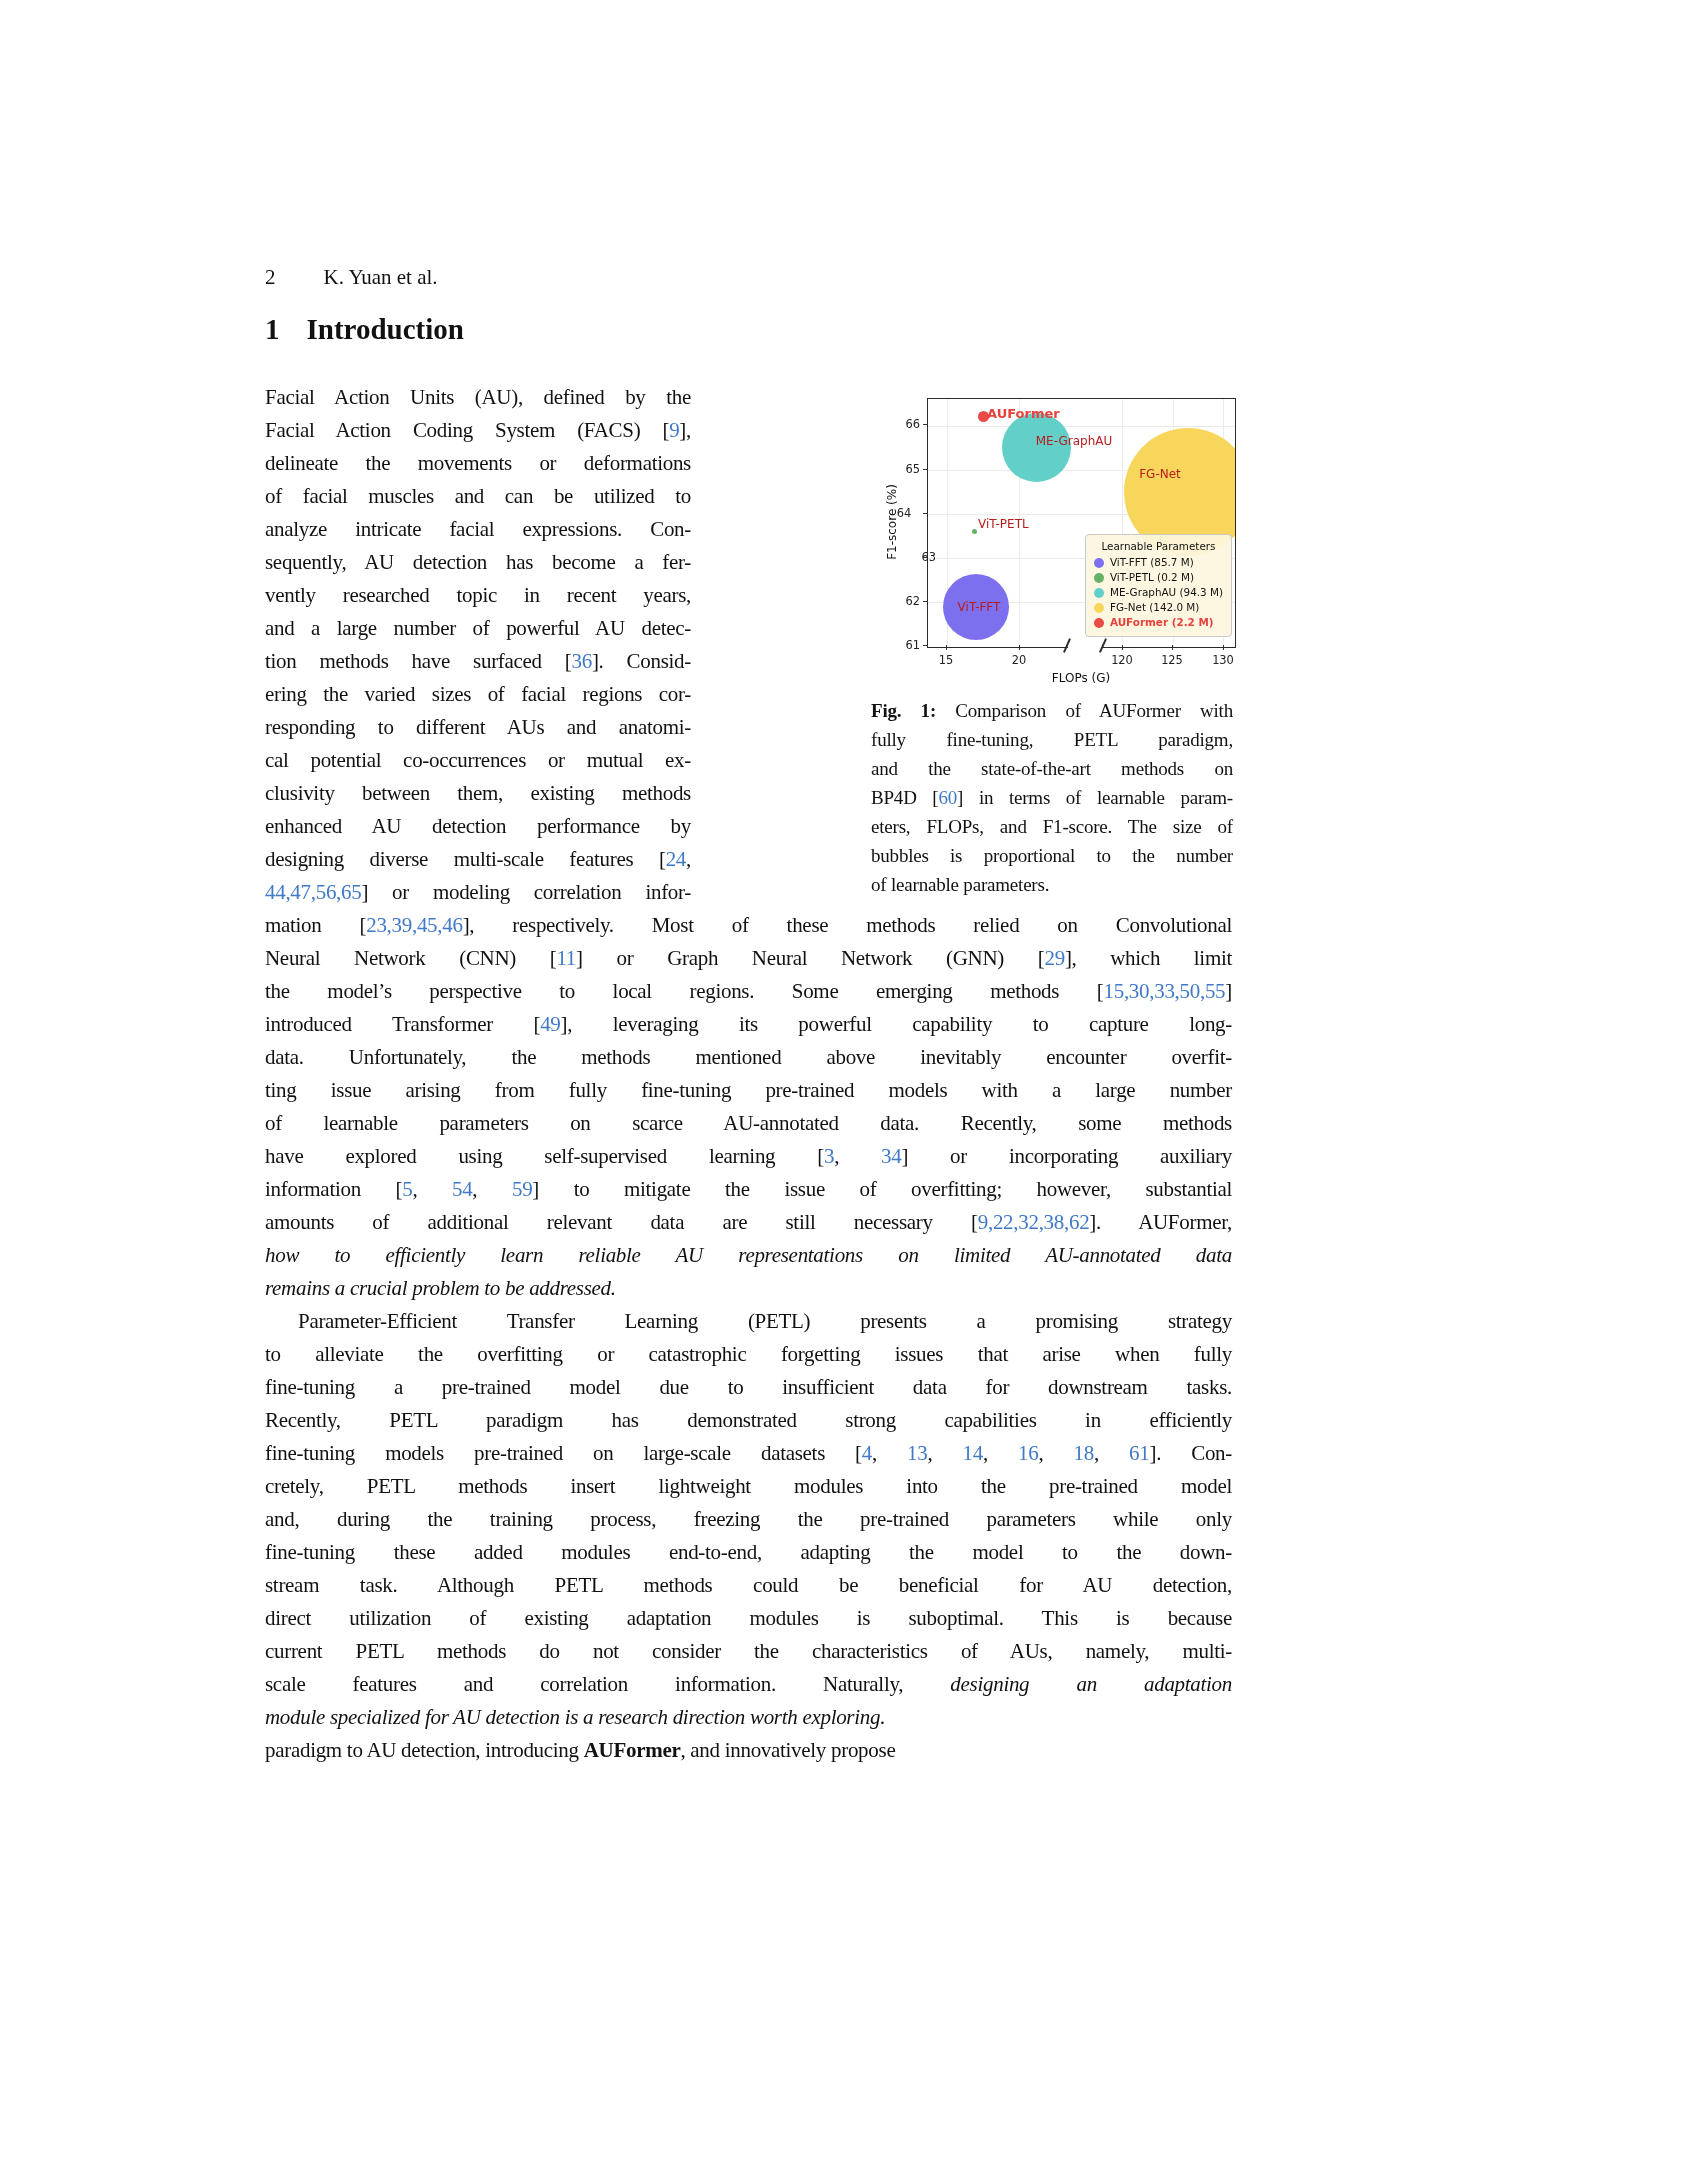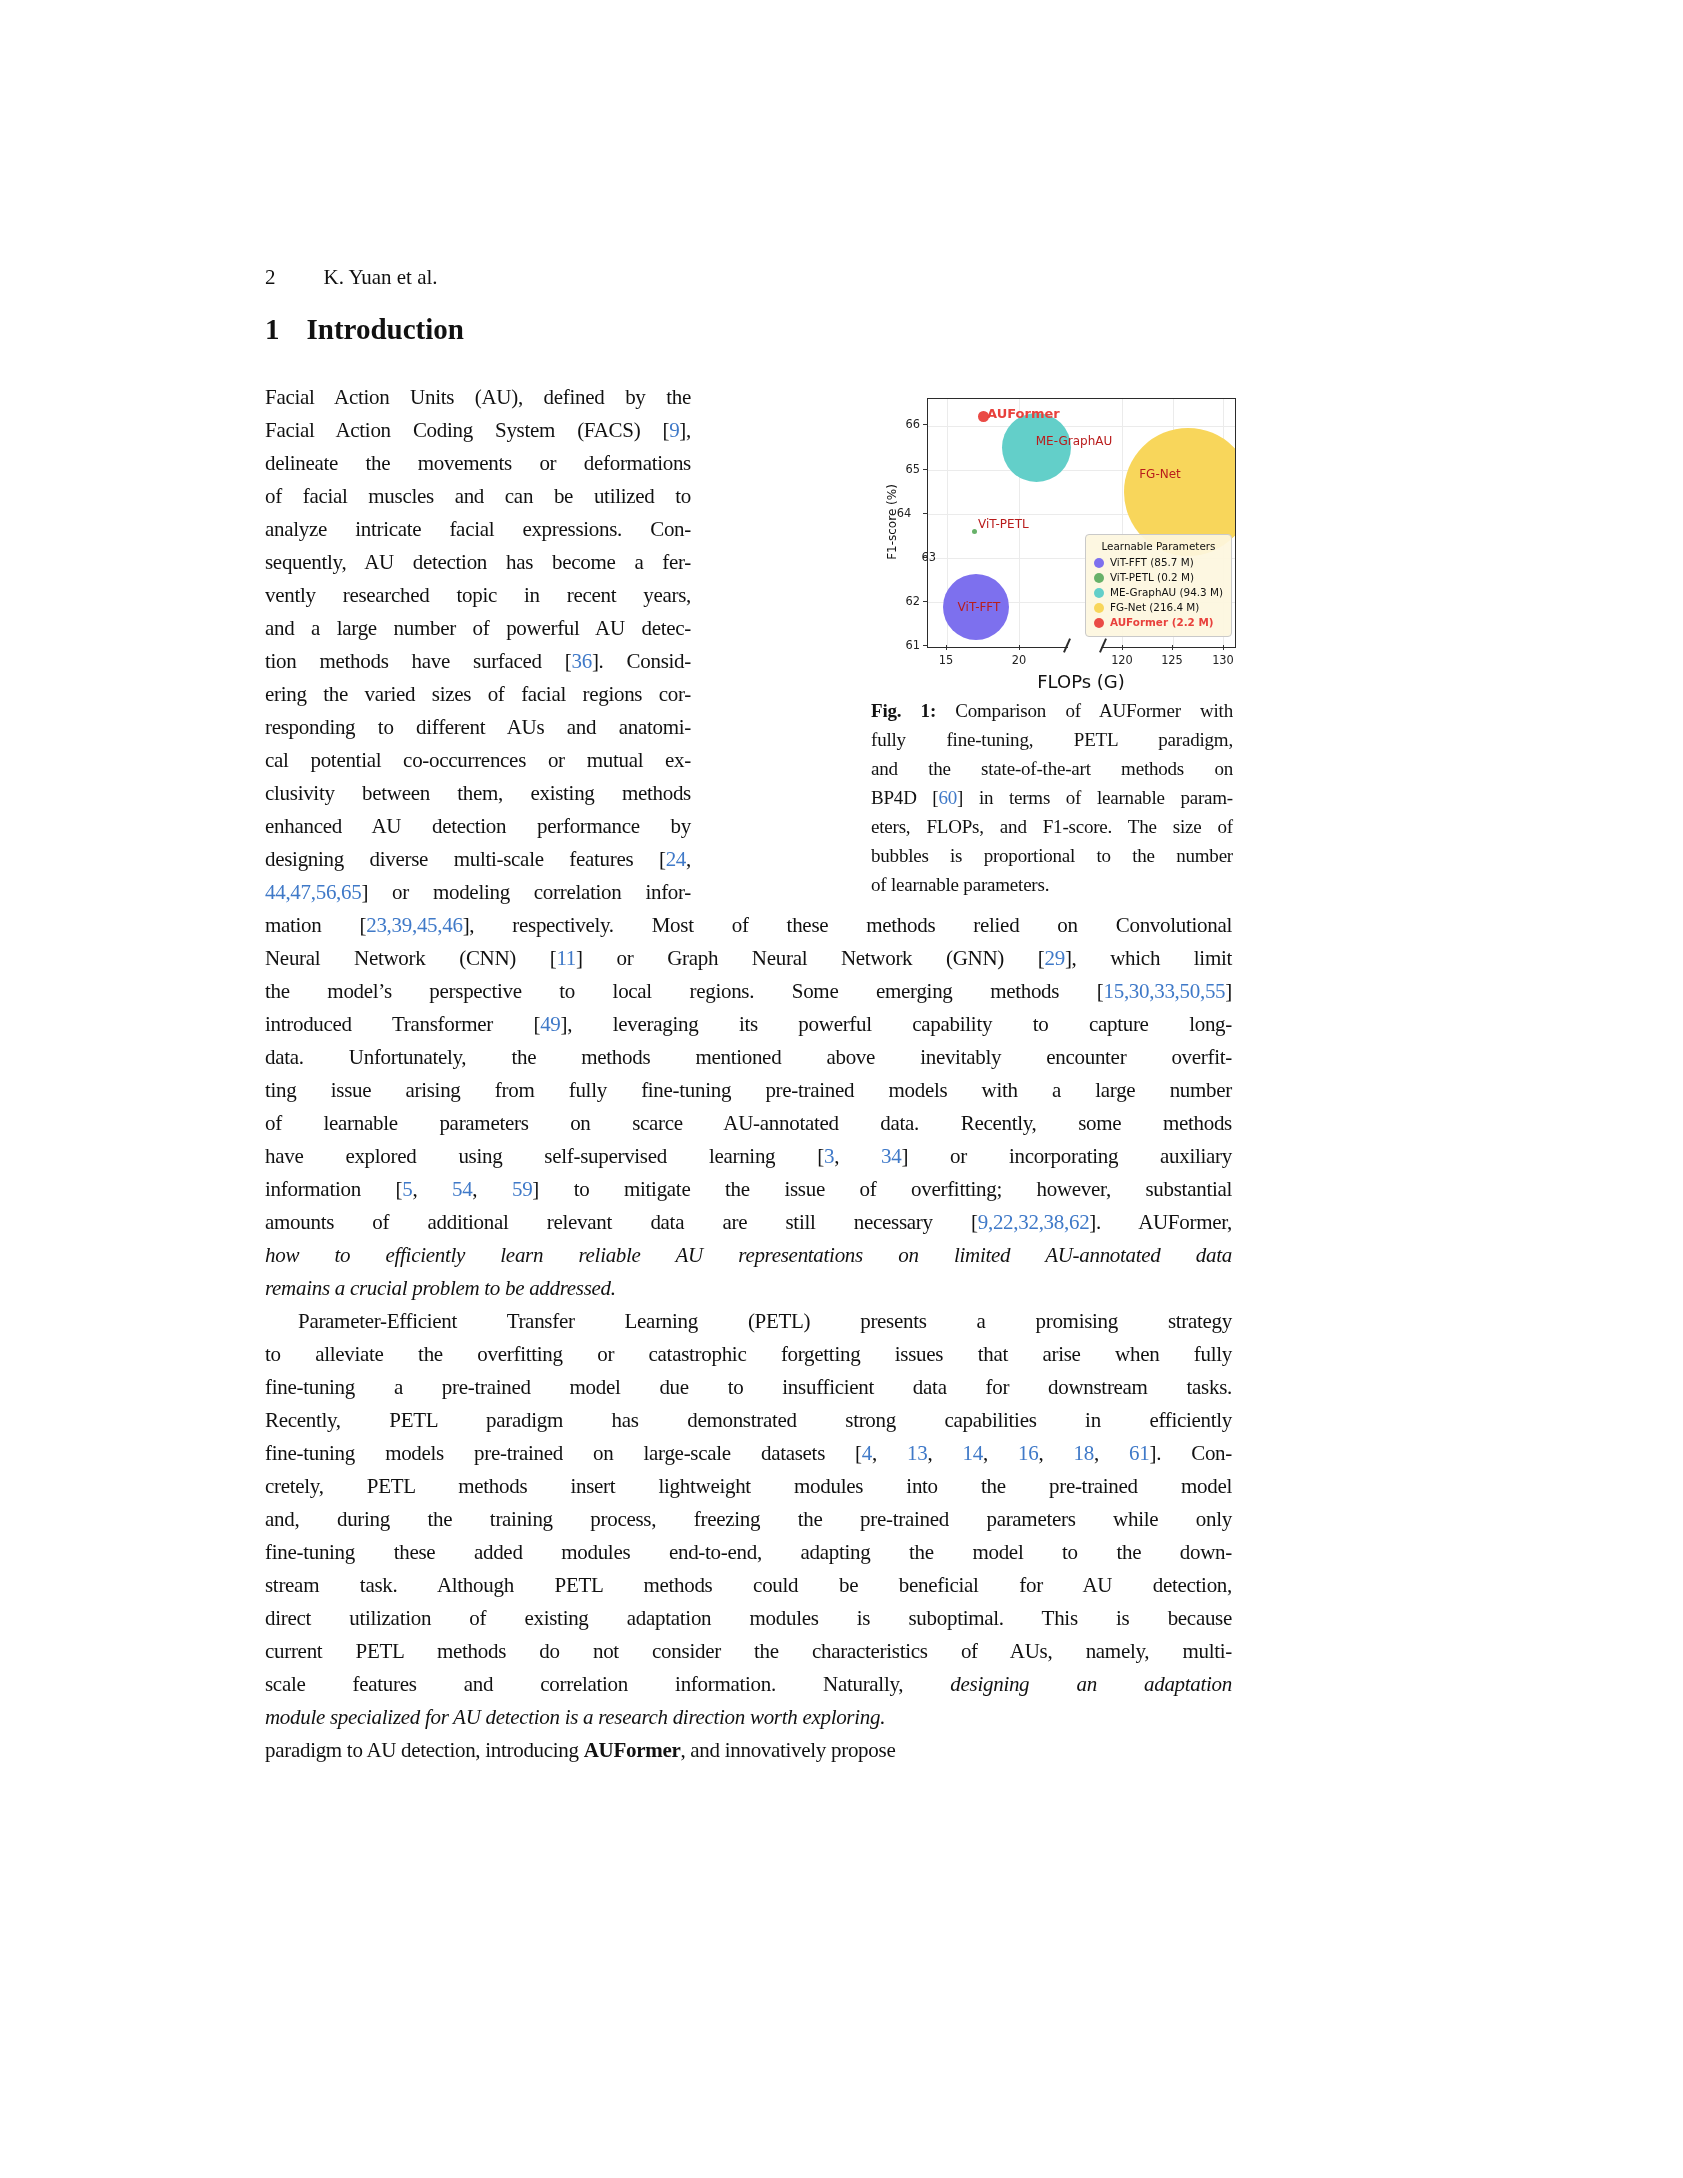--- a/index.html
+++ b/index.html
@@ -18,21 +18,21 @@
   .s-i{font-style:italic;}
   .s-b{font-weight:bold;}
   
   #chart{position:absolute;left:876px;top:388px;width:362px;height:299px;
          font-family:"DejaVu Sans",sans-serif;color:#222;}
   #plot{position:absolute;left:51px;top:10px;width:307px;height:248px;
         border:1px solid #2b2b2b;overflow:hidden;background:#fff;}
   .gl{position:absolute;background:#ebebeb;}
   .tickmark{position:absolute;background:#333;}
   .ticklab{position:absolute;font-size:11.4px;color:#222;white-space:nowrap;}
-  .axlab{position:absolute;font-size:18px;color:#111;white-space:nowrap;}
+  .axlab{position:absolute;font-size:12px;color:#111;white-space:nowrap;}
   .bubble{position:absolute;border-radius:50%;}
   .blab{position:absolute;font-size:12px;color:#b91c1c;white-space:nowrap;}
   .blab.red{color:#e8413c;font-weight:bold;font-size:13px;}
   .brk{position:absolute;background:#fff;}
   .slash{position:absolute;width:2px;height:15px;background:#2b2b2b;transform:rotate(24deg);}
   #legend{position:absolute;right:3px;bottom:10px;background:rgba(253,246,222,0.92);
           border:1px solid #c9c9c9;border-radius:4px;padding:5px 8px 6px 8px;z-index:5;}
   #legend .lt{font-size:10.4px;text-align:center;margin-bottom:3px;color:#111;}
   .lrow{display:flex;align-items:center;gap:6px;font-size:10.4px;line-height:15px;white-space:nowrap;color:#111;}
   .lrow .sw{width:10px;height:10px;border-radius:50%;flex:0 0 auto;}
@@ -128,21 +128,21 @@
           <div class="lrow" style="">
             <div class="sw" style="background: rgb(103, 177, 105);"></div>
             <div style="">ViT-PETL (0.2 M)</div>
           </div>
           <div class="lrow" style="">
             <div class="sw" style="background: rgb(99, 207, 201);"></div>
             <div style="">ME-GraphAU (94.3 M)</div>
           </div>
           <div class="lrow" style="">
             <div class="sw" style="background: rgb(248, 214, 91);"></div>
-            <div style="">FG-Net (216.4 M)</div>
+            <div style="">FG-Net (142.0 M)</div>
           </div>
           <div class="lrow red" style="">
             <div class="sw" style="background: rgb(234, 75, 70);"></div>
             <div style="">AUFormer (2.2 M)</div>
           </div>
         </div>
       </div>
   <div class="tickmark" style="left: 47px; top: 257px; width: 5px; height: 1px;"></div>
       <div class="ticklab" style="left: 12px; top: 257px; width: 32px; text-align: right; transform: translateY(-50%);">61</div>
       <div class="tickmark" style="left: 47px; top: 213px; width: 5px; height: 1px;"></div>

